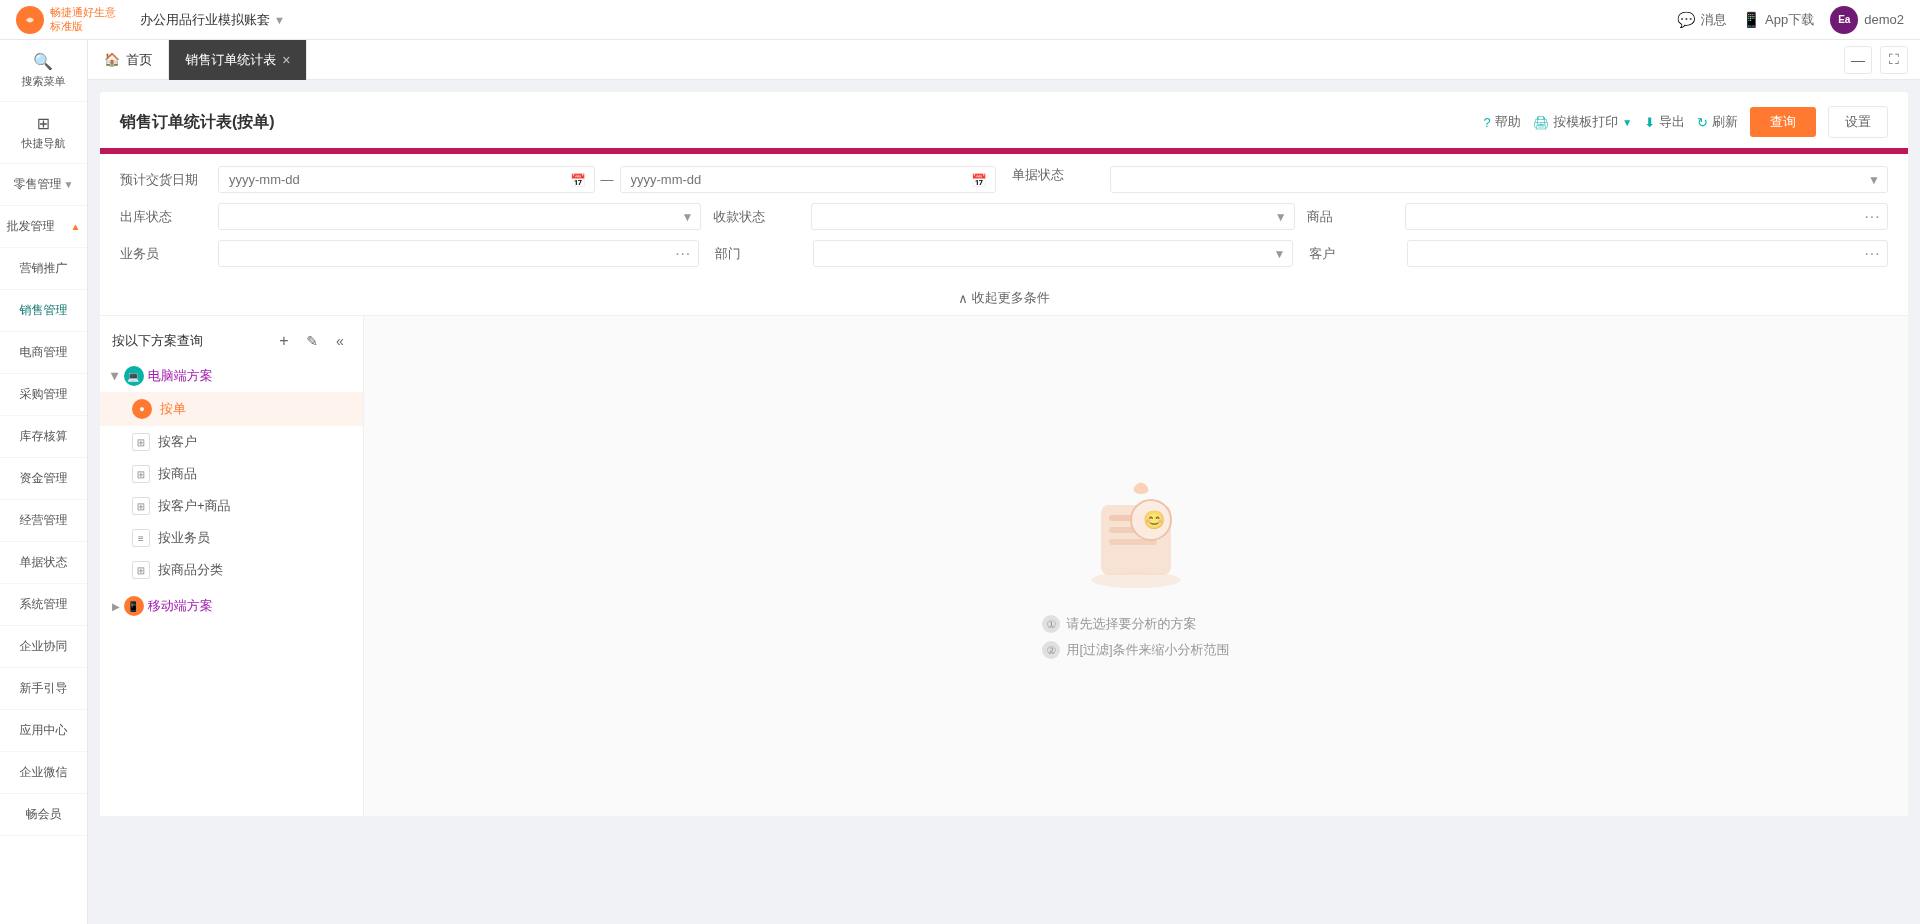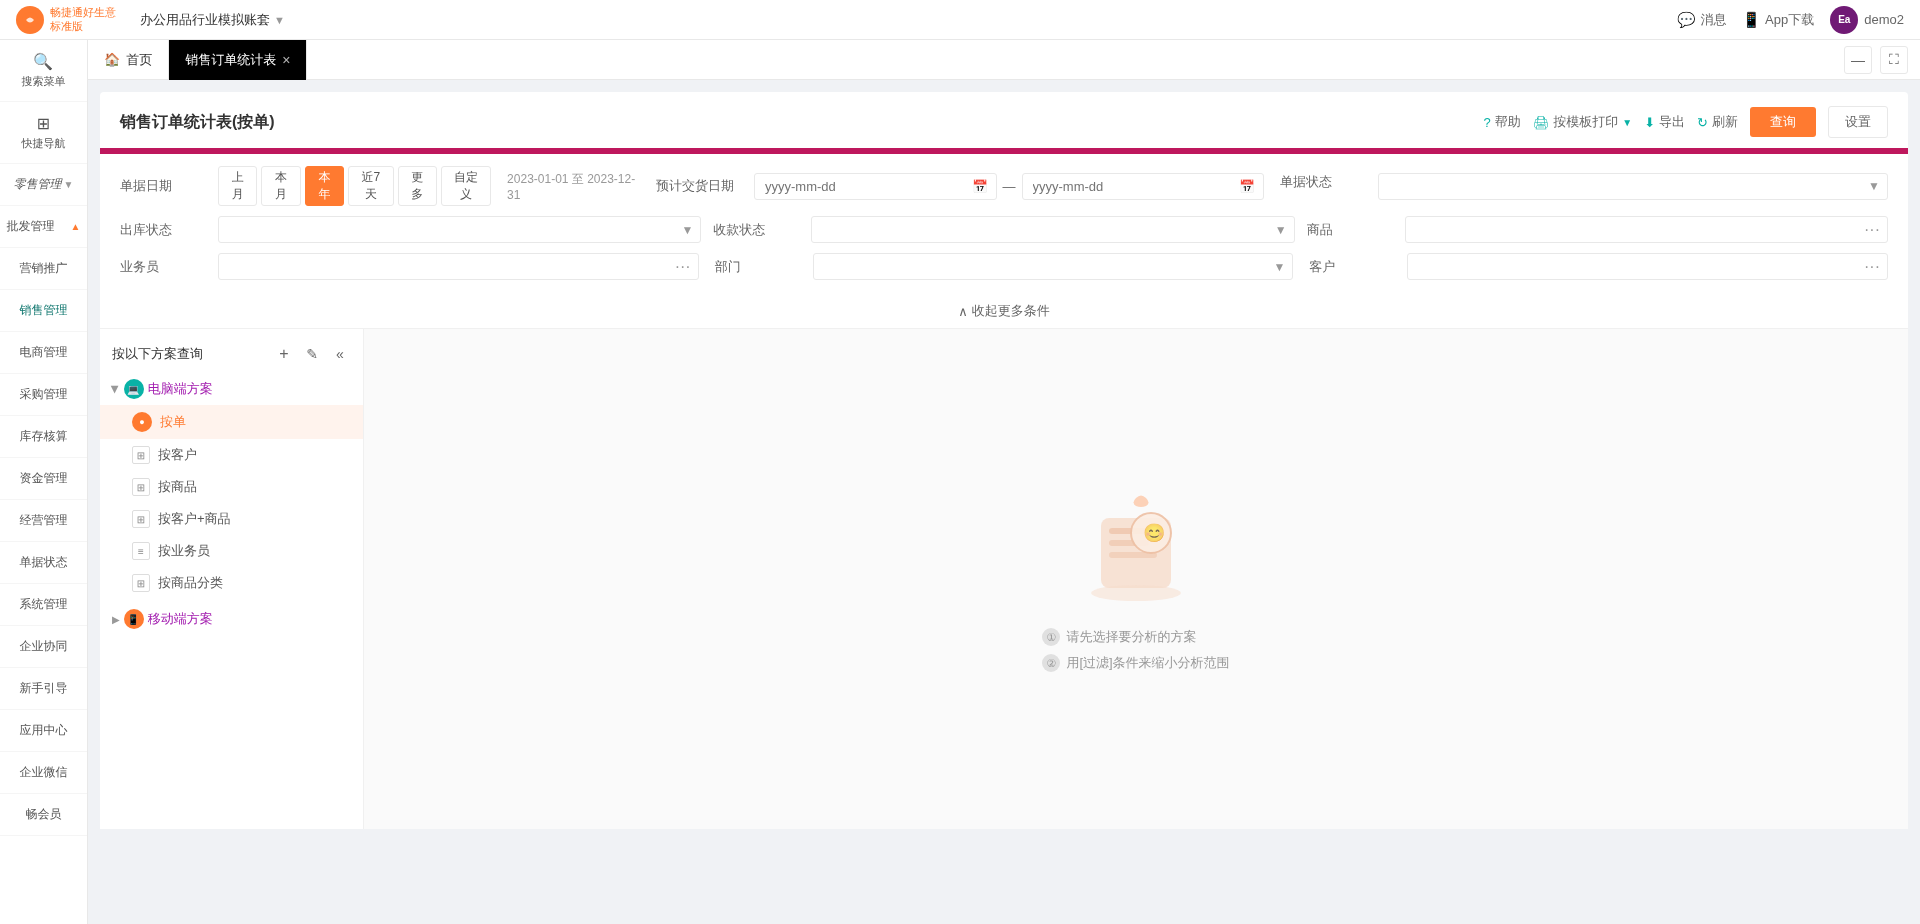--- a/index.html
+++ b/index.html
@@ -22,21 +22,21 @@
     
     .sidebar { width: 88px; background: #fff; border-right: 1px solid #e8e8e8; display: flex; flex-direction: column; overflow-y: auto; flex-shrink: 0; }
     .sidebar-item { display: flex; flex-direction: column; align-items: center; padding: 12px 4px; cursor: pointer; color: #555; font-size: 12px; gap: 3px; border-bottom: 1px solid #f5f5f5; }
     .sidebar-item.active { color: #ff7a30; }
     .sidebar-item .s-icon { font-size: 16px; }
 
     
     .content-area { flex: 1; display: flex; flex-direction: column; overflow: hidden; }
     .tab-bar { height: 40px; background: #fff; display: flex; align-items: center; border-bottom: 1px solid #e8e8e8; flex-shrink: 0; padding: 0; }
     .tab-item { height: 40px; display: flex; align-items: center; padding: 0 16px; font-size: 13px; cursor: pointer; color: #666; border-right: 1px solid #e8e8e8; gap: 6px; }
-    .tab-item.active { background: #000000; color: #fff; }
+    .tab-item.active { background: #404040; color: #fff; }
     .tab-close { font-size: 14px; cursor: pointer; opacity: 0.7; }
     .tab-home { color: #333; }
     .tab-bar-actions { margin-left: auto; display: flex; align-items: center; gap: 8px; padding-right: 12px; }
     .tab-bar-btn { width: 28px; height: 28px; display: flex; align-items: center; justify-content: center; cursor: pointer; color: #666; border: 1px solid #e8e8e8; border-radius: 3px; font-size: 14px; }
 
     
     .page-content { flex: 1; overflow-y: auto; padding: 0; background: #f0f2f5; }
     .page-inner { margin: 12px; background: #fff; border-radius: 4px; padding: 0; }
 
     
@@ -131,21 +131,21 @@
   <div class="sidebar">
     <div class="sidebar-item">
       <span class="s-icon">🔍</span>
       <span style="font-size:11px;text-align:center;">搜索菜单</span>
     </div>
     <div class="sidebar-item">
       <span class="s-icon">⊞</span>
       <span style="font-size:11px;text-align:center;">快捷导航</span>
     </div>
     <div class="sidebar-item" style="flex-direction:row;justify-content:center;align-items:center;gap:2px;">
-      <span style="font-size:12px;font-style:italic;">零售管理</span>
+      <span style="font-size:12px;">零售管理</span>
       <span style="font-size:10px;color:#999;">▼</span>
     </div>
     <div class="sidebar-item" style="flex-direction:row;justify-content:center;gap:16px;">
       <span style="font-size:12px;">批发管理</span>
       <span style="font-size:10px;color:#ff7a30;">▲</span>
     </div>
     <div class="sidebar-item">
       <span style="font-size:12px;text-align:center;">营销推广</span>
     </div>
     <div class="sidebar-item active">
@@ -232,32 +232,20 @@
             <button class="btn-query">查询</button>
             <button class="btn-settings">设置</button>
           </div>
         </div>
 
         <div class="filter-rows" style="padding: 12px 20px 0;">
 
           <div class="filter-row">
             <div style="display:flex;align-items:center;flex:1;gap:16px;">
 
-              <div style="display:flex;align-items:center;gap:8px;width:520px;flex-shrink:0;">
-                <span class="filter-label">单据日期</span>
-                <div class="date-quick-btns">
-                  <button class="date-btn">上月</button>
-                  <button class="date-btn">本月</button>
-                  <button class="date-btn active">本年</button>
-                  <button class="date-btn">近7天</button>
-                  <button class="date-btn">更多</button>
-                  <button class="date-btn">自定义</button>
-                </div>
-                <span style="font-size:12px;color:#999;">2023-01-01 至 2023-12-31</span>
-              </div>
 
               <div style="display:flex;align-items:center;gap:8px;flex:1;">
                 <span class="filter-label" style="white-space:nowrap;">预计交货日期</span>
                 <div class="filter-date-range">
                   <div class="date-input-wrapper">
                     <input class="date-input" type="text" placeholder="yyyy-mm-dd" style="">
                     <span class="date-cal-icon">📅</span>
                   </div>
                   <span class="date-separator">—</span>
                   <div class="date-input-wrapper">

